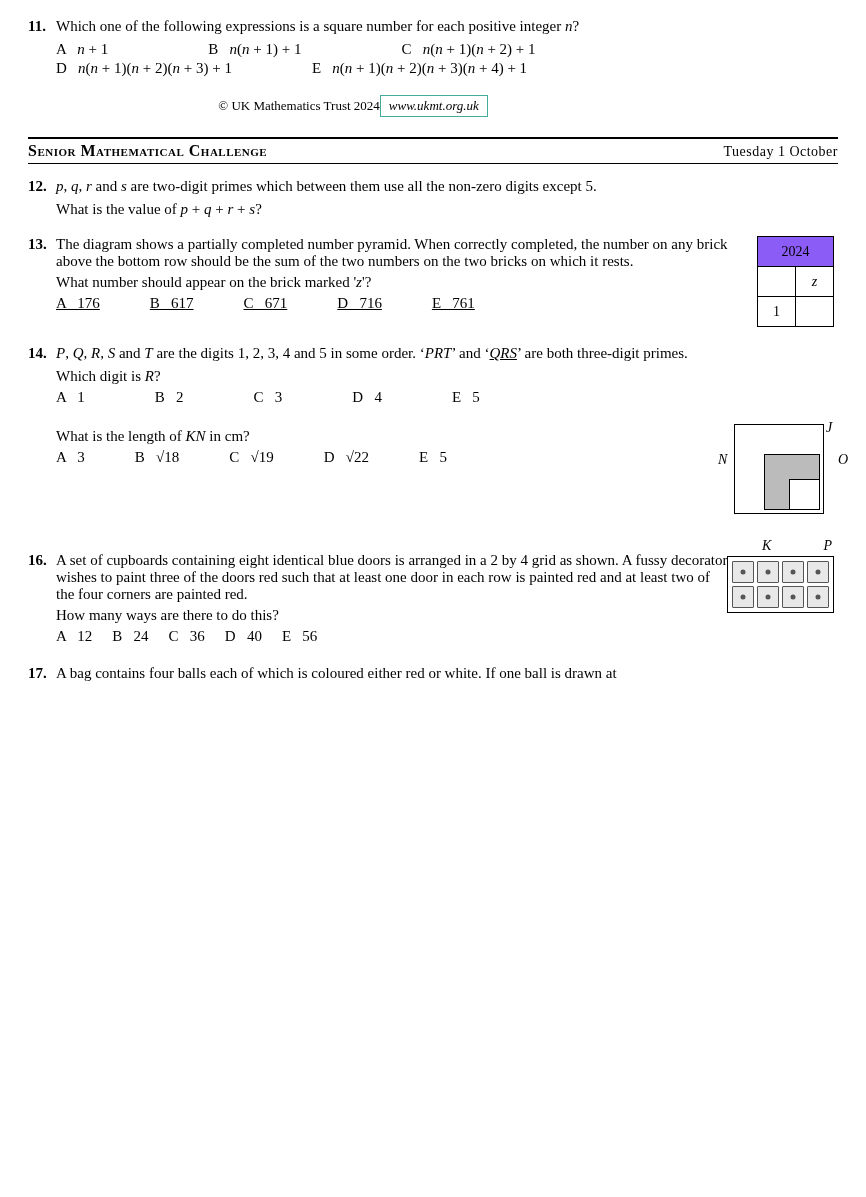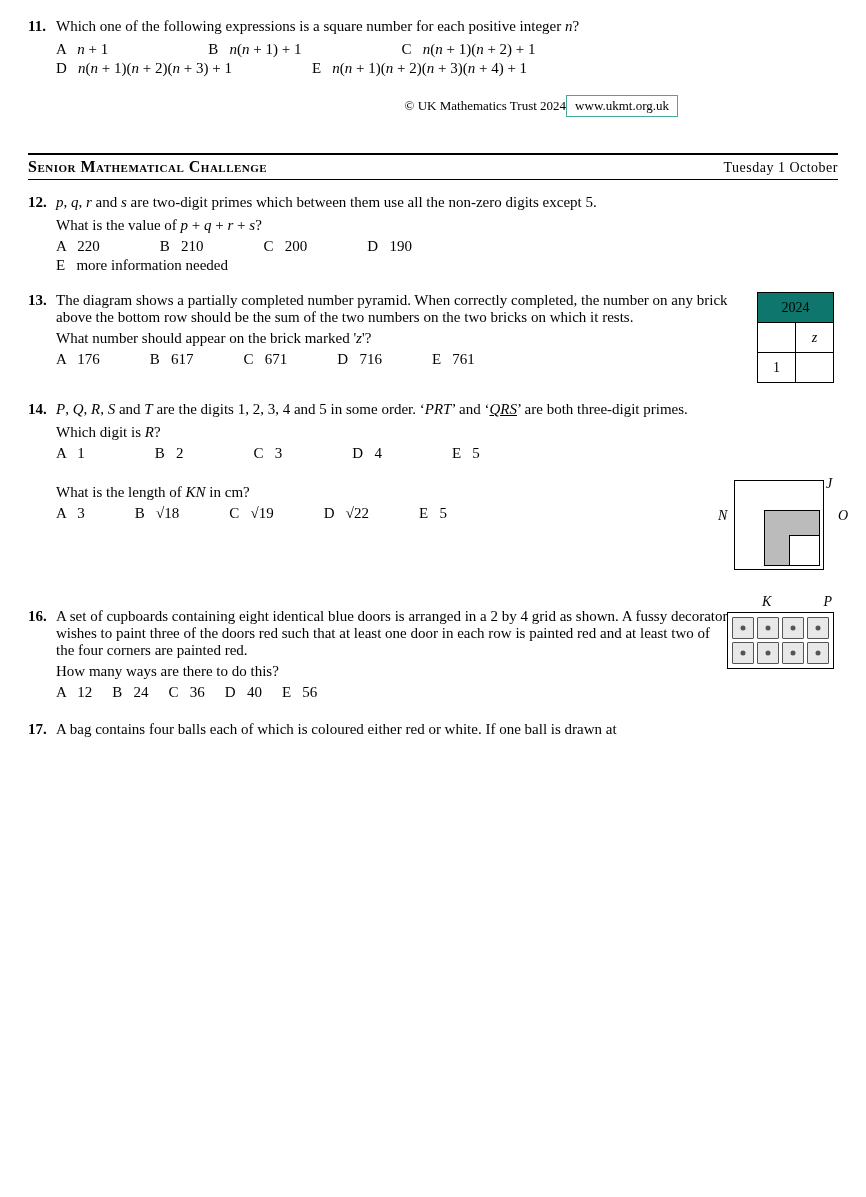--- a/index.html
+++ b/index.html
@@ -41,30 +41,31 @@
     .option {
       font-size: 15px;
     }
     .sub-text {
       margin-left: 28px;
       margin-top: 4px;
       margin-bottom: 4px;
     }
     .header-section {
       display: flex;
-      justify-content: flex-end;
+      justify-content: center;
       align-items: center;
-      margin-bottom: 26px;
+      margin-bottom: 10px;
       font-size: 13px;
     }
     .ukmt-link {
       border: 1px solid #4a9;
       padding: 2px 8px;
       color: #000;
       font-size: 13px;
+      font-style: italic;
     }
     .section-header {
       display: flex;
       justify-content: space-between;
       align-items: baseline;
       border-top: 2px solid #000;
       border-bottom: 1px solid #000;
       padding: 3px 0;
       margin-bottom: 14px;
       font-variant: small-caps;
@@ -109,21 +110,21 @@
       margin-right: 4px;
     }
     .pyramid-table td {
       border: 1px solid #000;
       width: 38px;
       height: 30px;
       text-align: center;
       font-size: 14px;
     }
     .pyramid-table .top-row td {
-      background: #0f766e;
+      background: #8b5cf6;
     }
     .q15-flex {
       display: flex;
       gap: 0;
     }
     .q15-text {
       flex: 1;
     }
     .q15-diagram {
       width: 110px;
@@ -264,47 +265,36 @@
 <div class="question-block">
   <div class="question-row">
     <span class="q-num bold">12.</span>
     <span class="q-text">
       <em>p</em>, <em>q</em>, <em>r</em> and <em>s</em> are two-digit primes which between them use all the non-zero digits except 5.
     </span>
   </div>
   <div class="sub-text">
     What is the value of <em>p</em> + <em>q</em> + <em>r</em> + <em>s</em>?
   </div>
-  <div class="options-2row">
-    <div class="row">
-      <span class="option">A &nbsp; 220</span>
-      <span class="option">B &nbsp; 210</span>
-      <span class="option">C &nbsp; 200</span>
-      <span class="option">D &nbsp; 190</span>
-    </div>
-    <div class="row">
-      <span class="option">E &nbsp; more information needed</span>
-    </div>
-  </div>
 </div>
 
 <div class="question-block">
   <div class="q13-flex">
     <div class="q13-text">
       <div class="question-row" style="margin-bottom:4px;">
         <span class="q-num bold">13.</span>
         <span class="q-text">
           The diagram shows a partially completed number pyramid. When correctly completed, the number on any brick above the bottom row should be the sum of the two numbers on the two bricks on which it rests.
         </span>
       </div>
       <div class="sub-text">
         What number should appear on the brick marked '<em>z</em>'?
       </div>
       <div class="options-2row">
-        <div class="row" style="gap:50px;">
+        <div class="row" style="gap:50px;text-decoration:underline;">
           <span class="option">A &nbsp; 176</span>
           <span class="option">B &nbsp; 617</span>
           <span class="option">C &nbsp; 671</span>
           <span class="option">D &nbsp; 716</span>
           <span class="option">E &nbsp; 761</span>
         </div>
       </div>
     </div>
     <div class="q13-diagram">
       <table class="pyramid-table">

